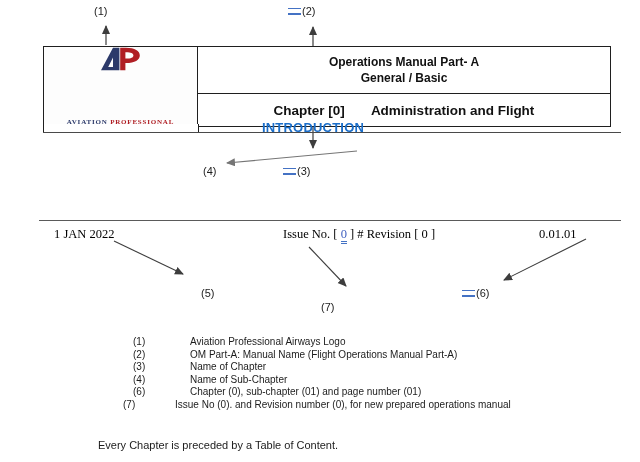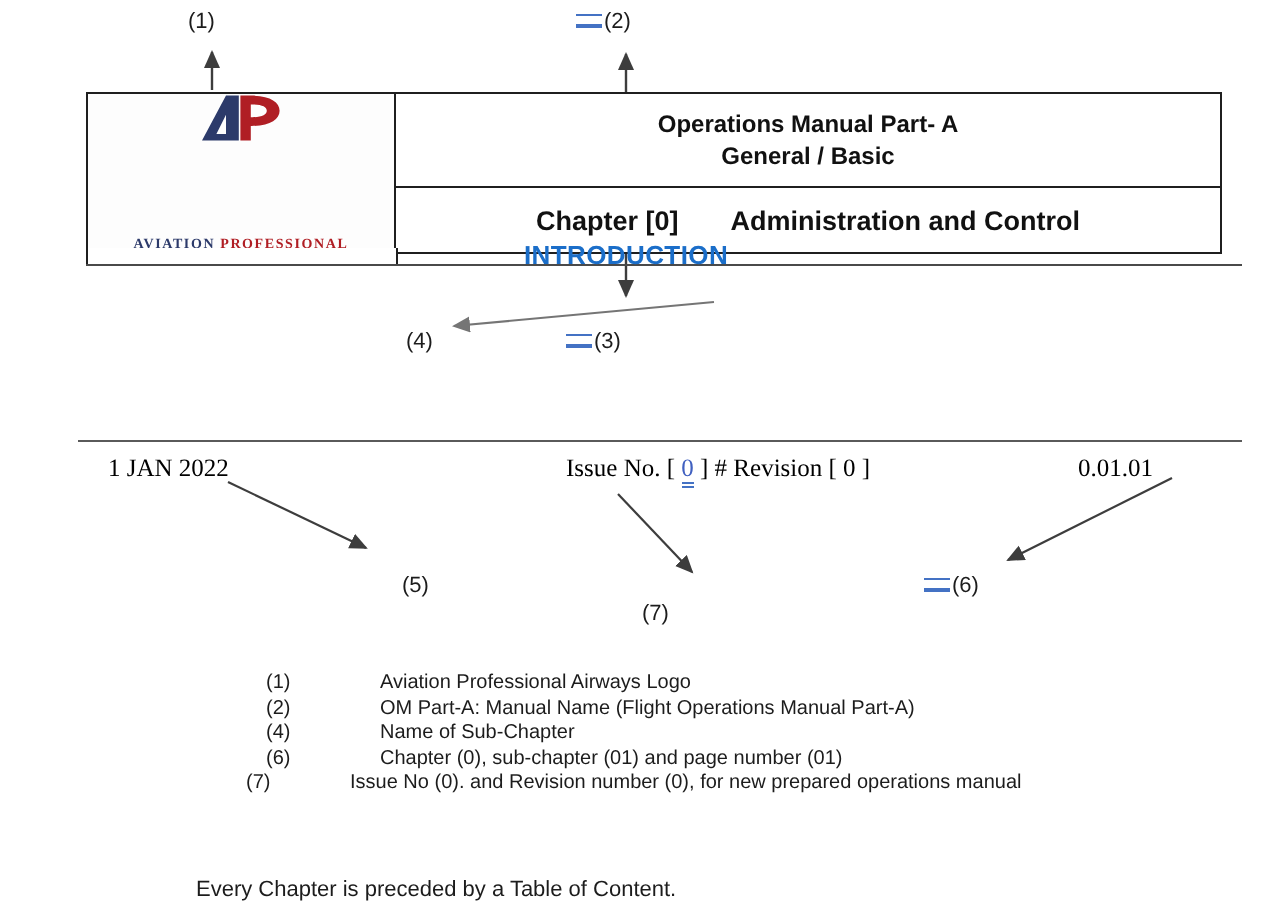--- a/index.html
+++ b/index.html
@@ -105,21 +105,21 @@
         <span class="red">PROFESSIONAL</span>
       </div>
     </div>
     <div class="right-col">
       <div class="title-cell">
         <div>Operations Manual Part- A</div>
         <div>General / Basic</div>
       </div>
       <div class="chapter-cell">
         <span>Chapter [0]</span>
-        <span>Administration and Control</span>
+        <span>Administration and Flight</span>
       </div>
     </div>
   </div>
   <div class="abs logo-overhang"></div>
   <div class="abs hdr-underline"></div>
 
   <div class="abs section-heading">INTRODUCTION</div>
 
   <div class="abs callout" style="left:203px;top:165px;">(4)</div>
   <div class="abs callout" style="left:283px;top:165px;">
@@ -140,20 +140,23 @@
   </div>
 
   <div class="abs legend">
     <div class="legend-row">
       <span class="num">(1)</span><span>Aviation Professional Airways Logo</span>
     </div>
     <div class="legend-row">
       <span class="num">(2)</span><span>OM Part-A: Manual Name (Flight Operations Manual Part-A)</span>
     </div>
     <div class="legend-row">
+      <span class="num">(3)</span><span>Name of Chapter</span>
+    </div>
+    <div class="legend-row">
       <span class="num">(4)</span><span>Name of Sub-Chapter</span>
     </div>
     <div class="legend-row">
       <span class="num">(6)</span><span>Chapter (0), sub-chapter (01) and page number (01)</span>
     </div>
     <div class="legend-row outdent">
       <span class="num">(7)</span><span>Issue No (0). and Revision number (0), for new prepared operations manual</span>
     </div>
   </div>
 

